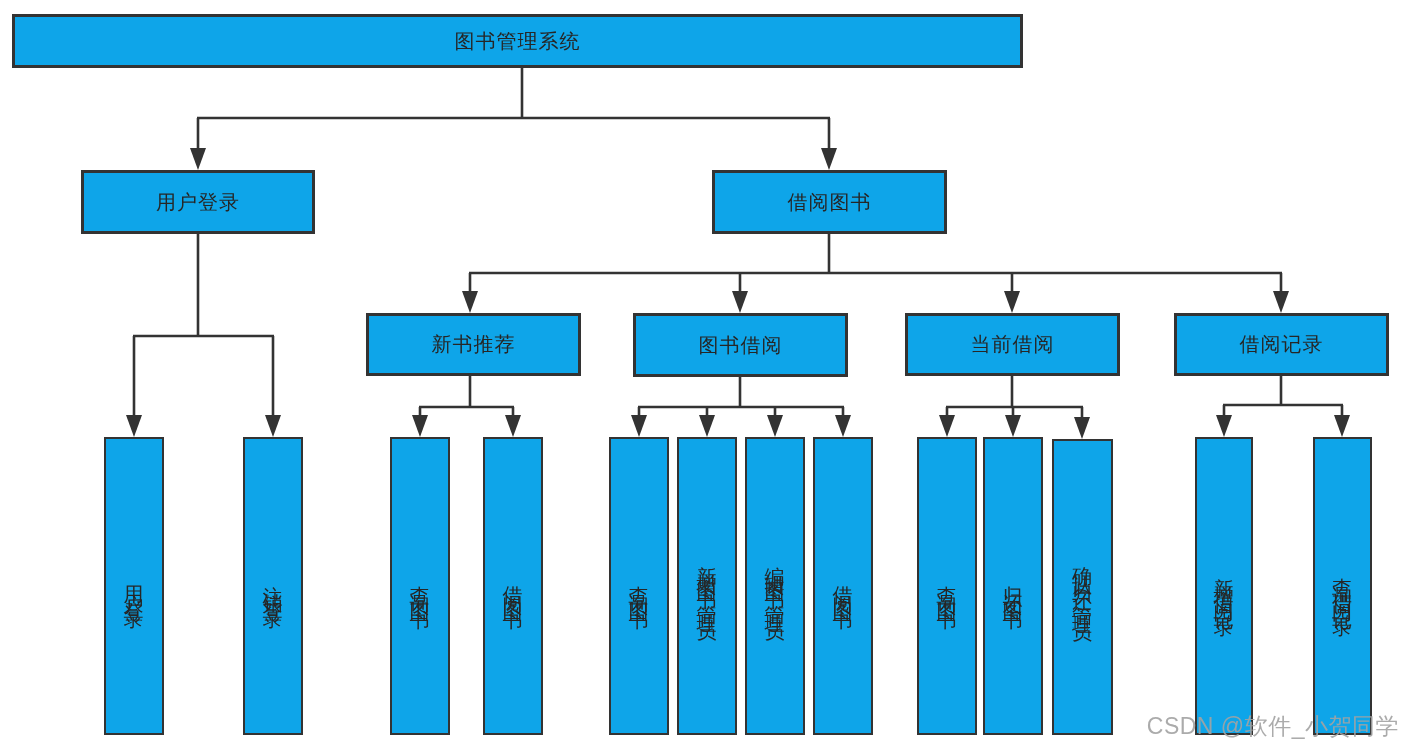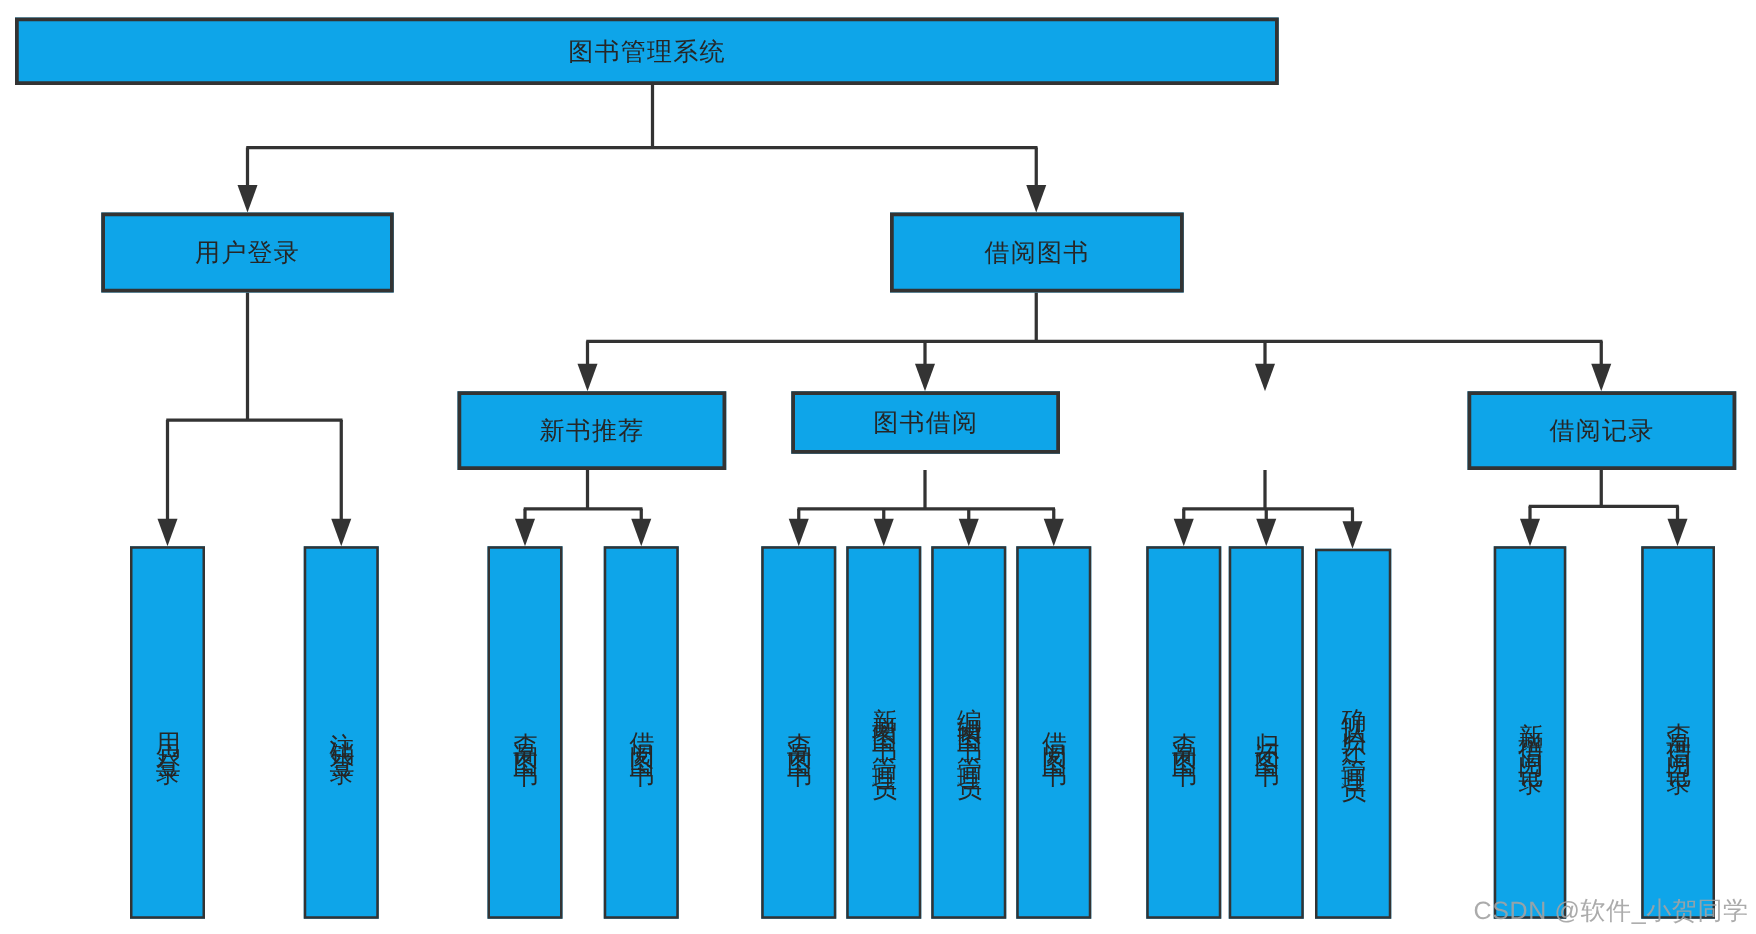--- a/index.html
+++ b/index.html
@@ -44,21 +44,21 @@
     writing-mode: vertical-rl;
     text-orientation: mixed;
     letter-spacing: 8px;
     line-height: 1;
     white-space: nowrap;
   }
   .watermark {
     position: absolute;
     right: 6px;
     bottom: 5px;
-    font-size: 20px;
+    font-size: 23px;
     color: #a3a3a3;
     opacity: 0.9;
     letter-spacing: 0.5px;
     z-index: 3;
     white-space: nowrap;
   }
 </style>
 </head>
 <body>
 
@@ -140,22 +140,25 @@
   <div class="box h" style="left:81px;top:170px;width:234px;height:64px">
     <span>用户登录</span>
   </div>
   <div class="box h" style="left:712px;top:170px;width:235px;height:64px">
     <span>借阅图书</span>
   </div>
 
   <div class="box h" style="left:366px;top:313px;width:215px;height:63px">
     <span>新书推荐</span>
   </div>
-  <div class="box h" style="left:633px;top:313px;width:215px;height:50px">
+  <div class="box h" style="left:633px;top:313px;width:215px;height:64px">
     <span>图书借阅</span>
+  </div>
+  <div class="box h" style="left:905px;top:313px;width:215px;height:63px">
+    <span>当前借阅</span>
   </div>
   <div class="box h" style="left:1174px;top:313px;width:215px;height:63px">
     <span>借阅记录</span>
   </div>
 
   <div class="box v" style="left:104px;top:437px;width:60px;height:298px">
     <span class="vtext">用户登录</span>
   </div>
   <div class="box v" style="left:243px;top:437px;width:60px;height:298px">
     <span class="vtext">注销登录</span>

